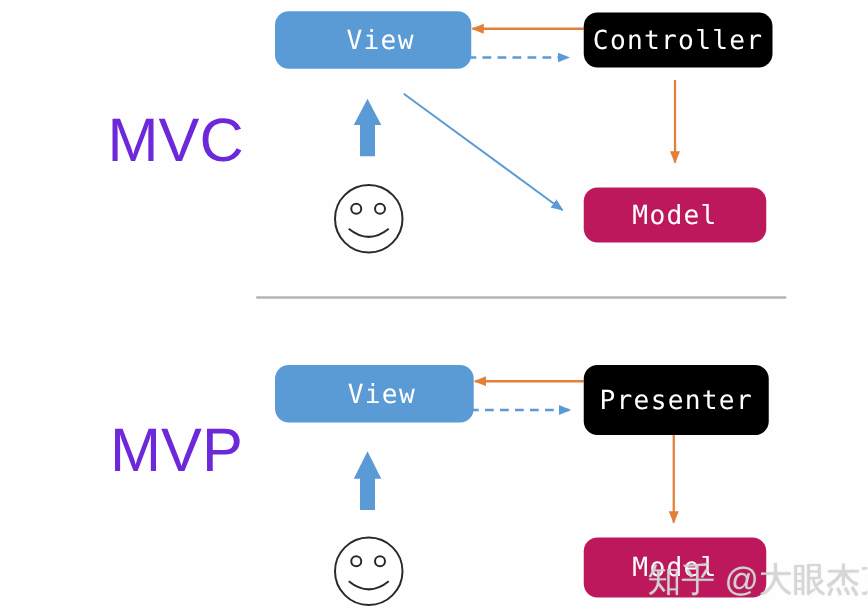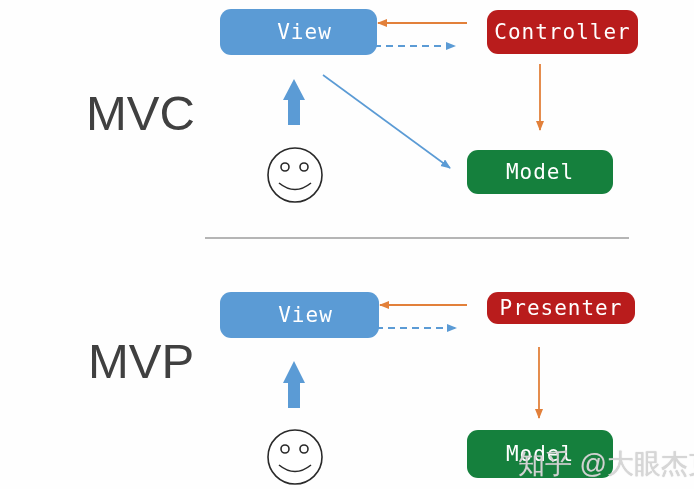--- a/index.html
+++ b/index.html
@@ -23,37 +23,37 @@
     display: flex;
     align-items: center;
     justify-content: center;
     border-radius: 11px;
     color: #ffffff;
     font-family: "DejaVu Sans Mono", "Liberation Mono", monospace;
     font-size: 21px;
     letter-spacing: 1px;
   }
   .box-blue   { background: #5b9bd5; padding-left: 12px; }
-  .box-orange { background: #b91c1c; margin-left: 20px; }
-  .box-green  { background: #15803d; }
+  .box-orange { background: #000000; }
+  .box-green  { background: #be185d; }
 
   .mvc-view       { left: 220px; top: 9px;   width: 145px; height: 46px; }
   .mvc-controller { left: 467px; top: 10px;  width: 151px; height: 44px; }
   .mvc-model      { left: 467px; top: 150px; width: 146px; height: 44px; }
   .mvp-view       { left: 220px; top: 292px; width: 147px; height: 46px; }
-  .mvp-presenter  { left: 467px; top: 292px; width: 148px; height: 32px; }
+  .mvp-presenter  { left: 467px; top: 292px; width: 148px; height: 56px; }
   .mvp-model      { left: 467px; top: 430px; width: 146px; height: 48px; }
 
   .section-label {
     position: absolute;
     z-index: 2;
     font-family: "Liberation Sans", sans-serif;
     font-weight: 300;
     font-size: 49px;
-    color: #404040;
+    color: #6d28d9;
     line-height: 1;
   }
   .mvc-label { left: 86px; top: 89px; }
   .mvp-label { left: 88px; top: 322px; margin-top: 15px; }
 
   .divider {
     position: absolute;
     z-index: 2;
     left: 205px; top: 237px;
     width: 424px; height: 2px;

